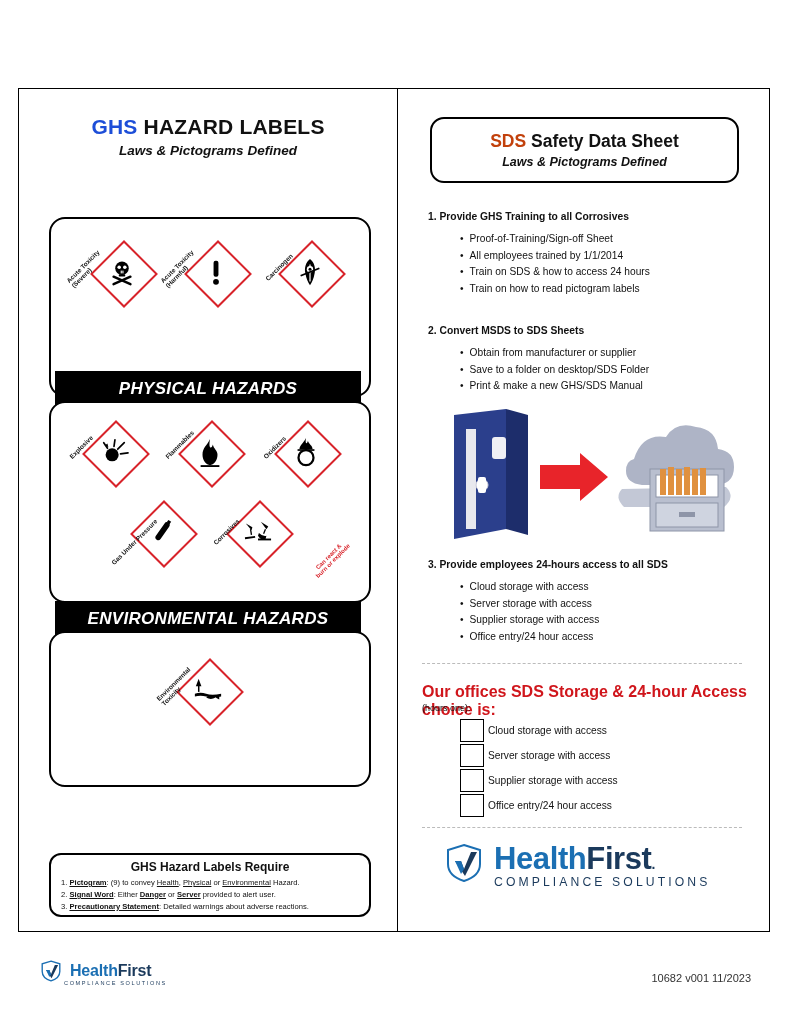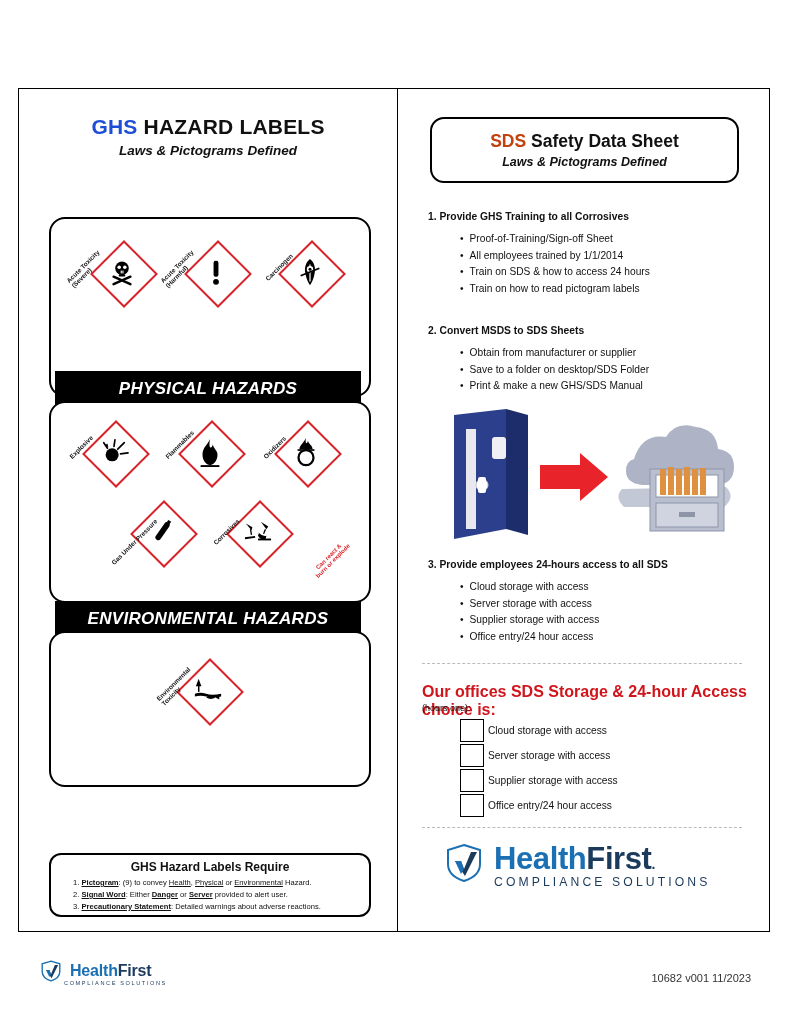--- a/index.html
+++ b/index.html
@@ -294,21 +294,21 @@
           <path d="M24 24 l4 -2 l0 4 z" fill="#000"></path>
         </svg>
       </div>
     </div>
     <div class="plabel" style="left:146px;top:604px;">
       <span>Environmental</span><br><span>Toxicity</span>
     </div>
 
     <div class="reqbox">
       <div class="reqtitle">GHS Hazard Labels Require</div>
-      <ol class="reqlist" style="list-style:none;padding-left:22px;">
+      <ol class="reqlist" style="list-style:none;padding-left:10px;">
         <li>
           <span>1.</span>
           <span class="b u">Pictogram</span><span>: (9) to convey <span class="u">Health</span>, <span class="u">Physical</span> or <span class="u">Environmental</span> Hazard.</span>
         </li>
         <li>
           <span>2.</span>
           <span class="b u">Signal Word</span><span>: Either <span class="b u">Danger</span> or <span class="b u">Server</span> provided to alert user.</span>
         </li>
         <li>
           <span>3.</span>

